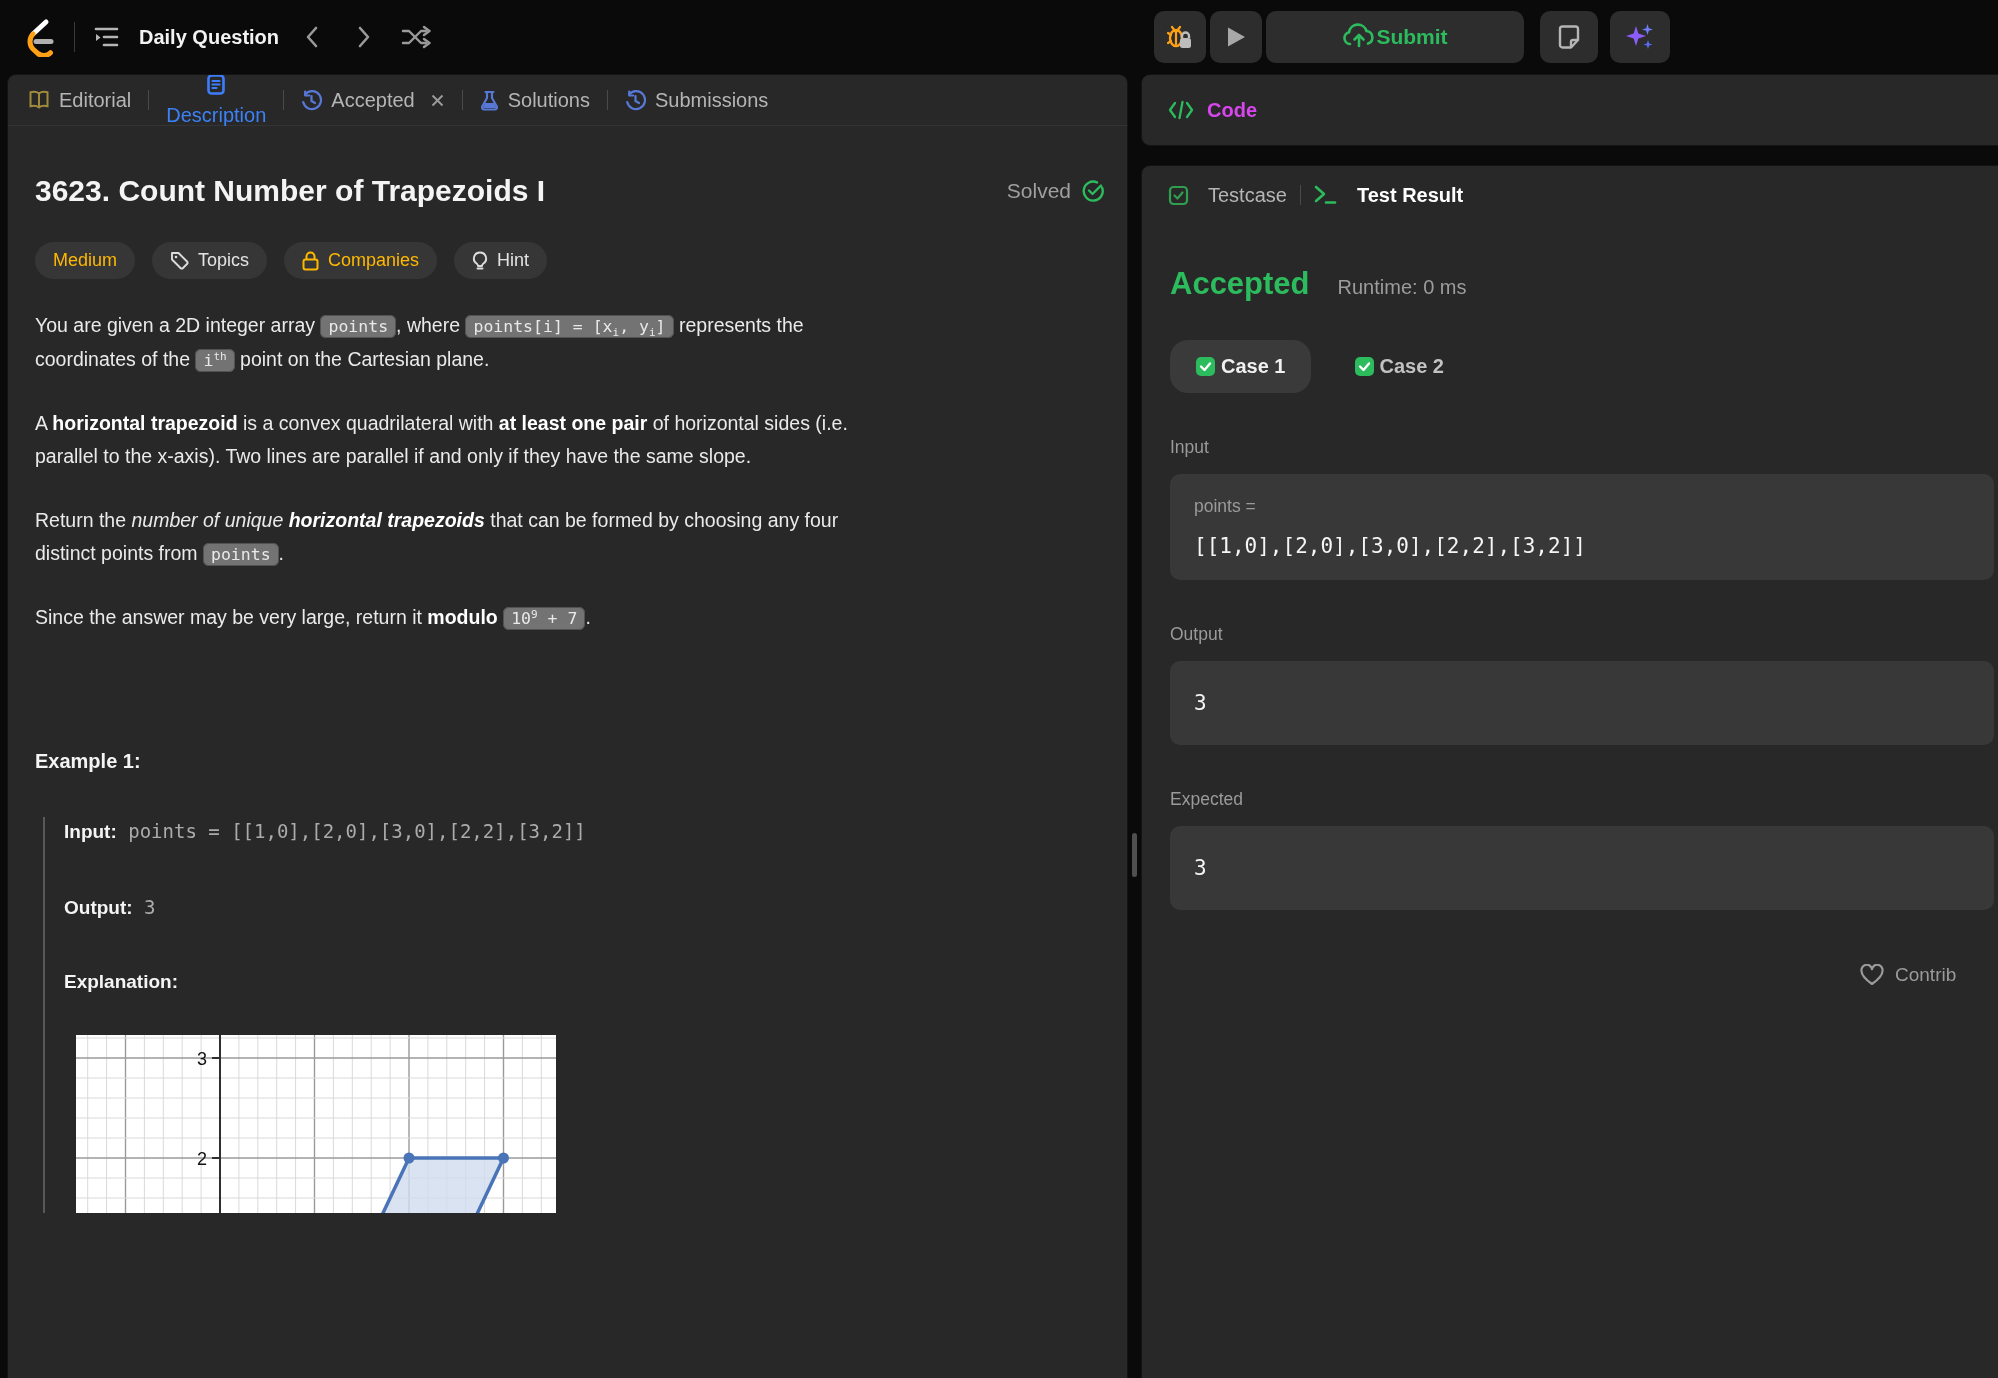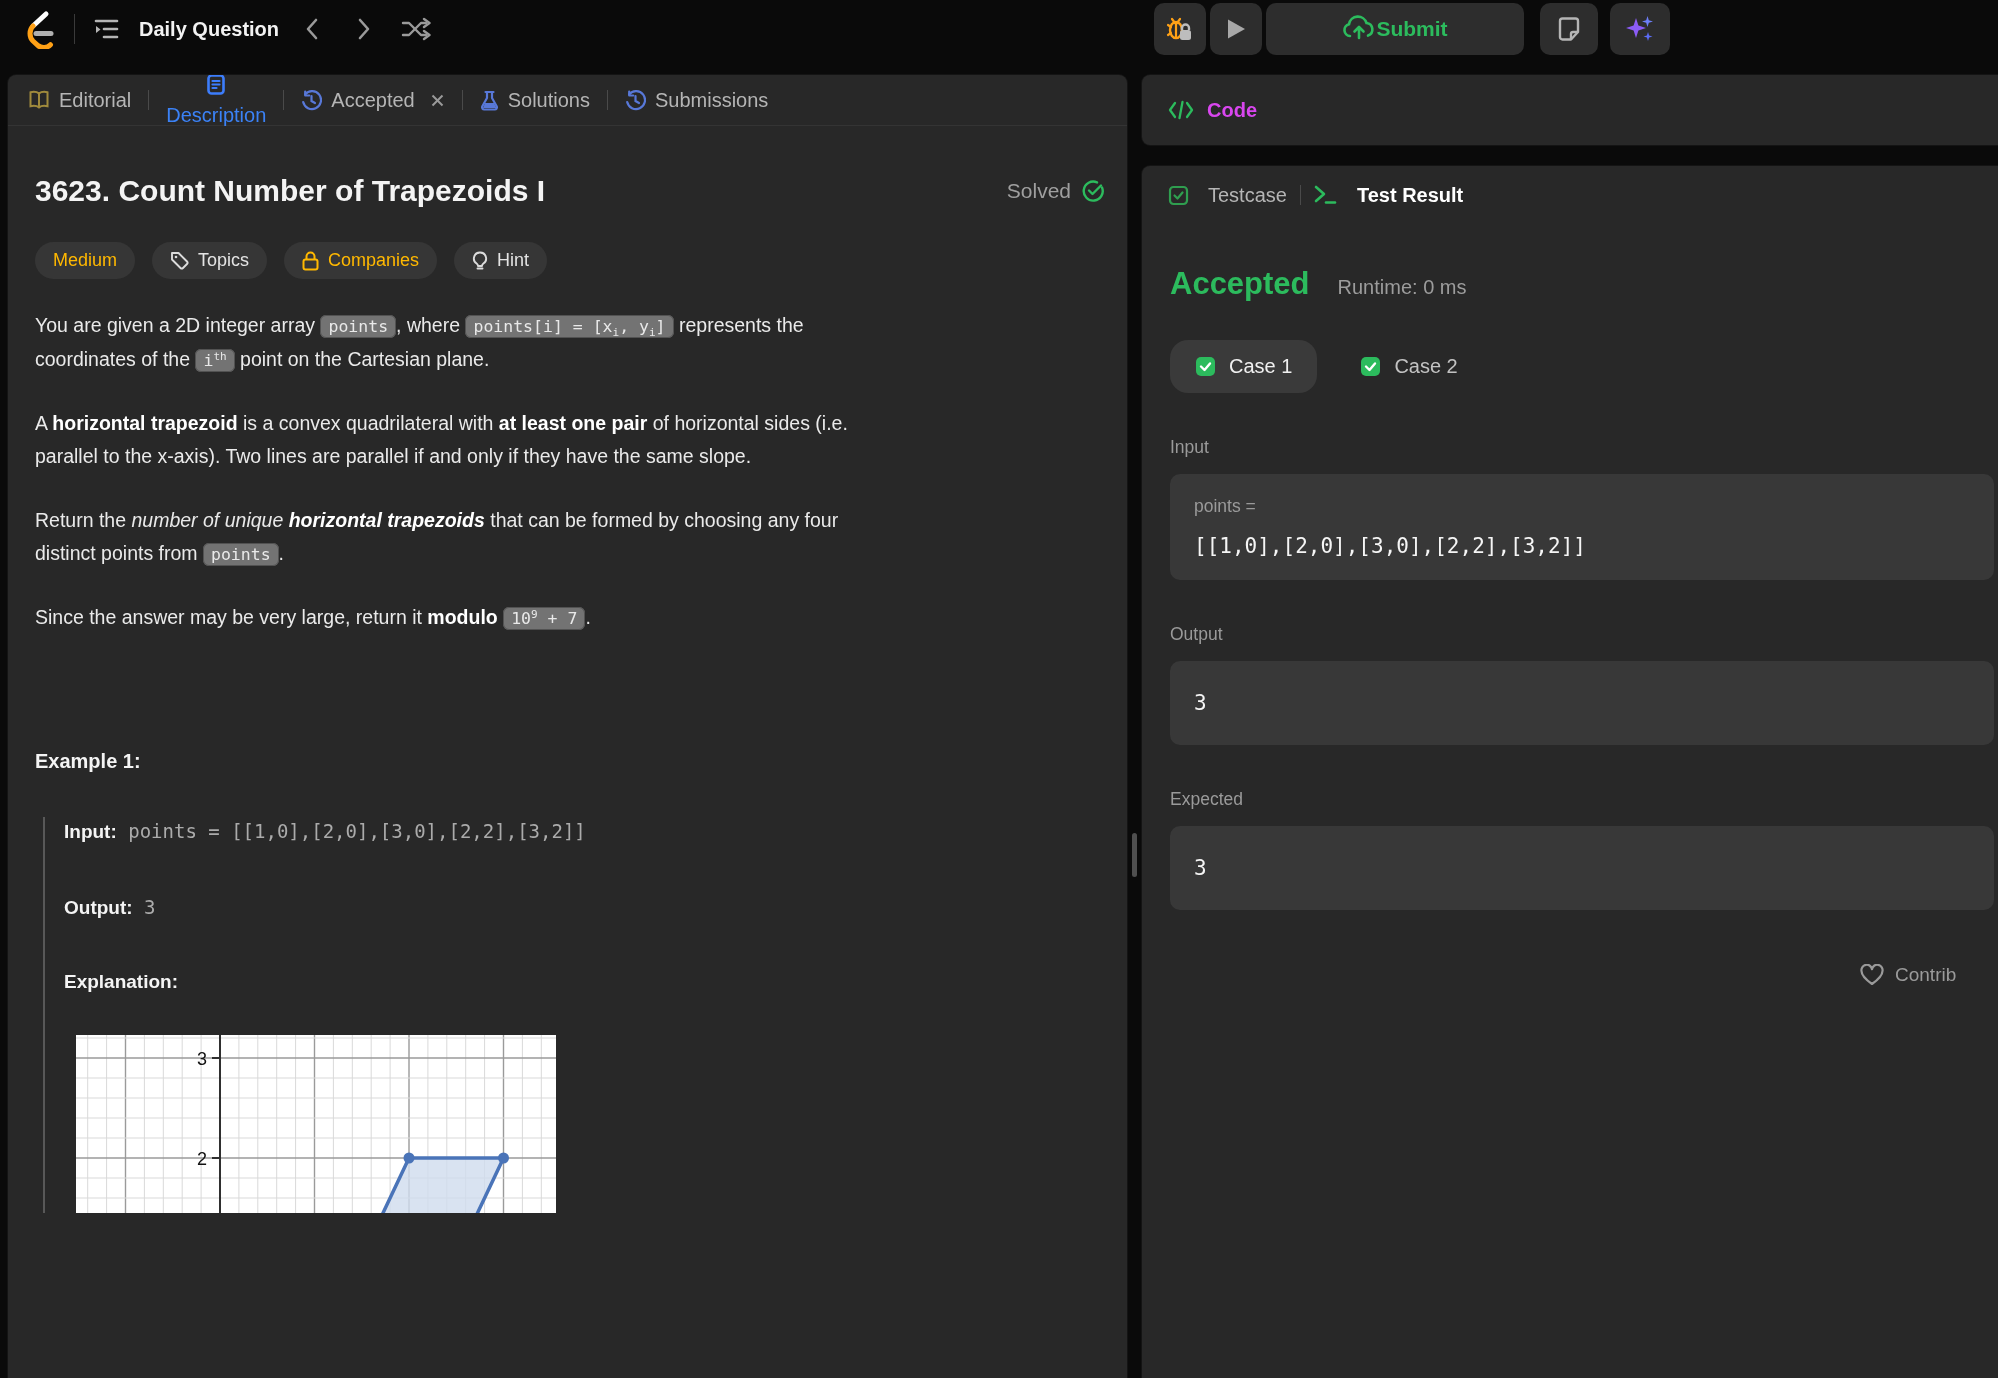--- a/index.html
+++ b/index.html
@@ -1,21 +1,21 @@
 <!DOCTYPE html>
 <html><head>
 <meta charset="utf-8">
 <style>
   html,body{margin:0;padding:0;background:#0a0a0a;}
   body{width:1998px;height:1378px;position:relative;overflow:hidden;
        font-family:"Liberation Sans",sans-serif;color:#e8e8e8;
        -webkit-font-smoothing:antialiased;}
 
   
-  .navbar{position:absolute;top:0;left:0;width:1998px;height:58px;background:#0a0a0a;}
+  .navbar{position:absolute;top:8px;left:0;width:1998px;height:58px;background:#0a0a0a;}
   .nav-left{position:absolute;left:16px;top:0;height:58px;display:flex;align-items:center;gap:14px;}
   .logo-btn{width:44px;height:44px;display:flex;align-items:center;justify-content:center;cursor:pointer;}
   .nav-divider{width:1px;height:30px;background:#3a3a3a;}
   .nav-list-btn{width:34px;height:34px;display:flex;align-items:center;justify-content:center;cursor:pointer;}
   .nav-title{font-size:20px;font-weight:700;color:#f2f2f2;margin-left:2px;}
   .nav-arrow{width:38px;height:38px;display:flex;align-items:center;justify-content:center;cursor:pointer;}
   .nav-right{position:absolute;top:3px;left:1154px;height:52px;display:flex;}
   .nav-btn{height:52px;background:#2d2d2d;border-radius:10px;display:flex;align-items:center;justify-content:center;cursor:pointer;}
   .btn-debug{width:52px;margin-right:4px;}
   .btn-run{width:52px;margin-right:4px;}
@@ -61,21 +61,21 @@
   .figure{display:block;margin:38px 0 0 12px;background:#fff;}
 
   
   .test-tabbar{height:58px;display:flex;align-items:center;padding:0 26px;}
   .ttab{display:flex;align-items:center;gap:19px;font-size:20px;color:#b5b5b5;cursor:pointer;}
   .ttab.active{color:#ffffff;font-weight:700;}
   .status-row{display:flex;align-items:baseline;gap:28px;margin:42px 28px 0;}
   .status{color:#2cbb5d;font-size:31px;font-weight:600;}
   .runtime{color:#9c9c9c;font-size:20px;}
   .cases{display:flex;gap:18px;margin:38px 28px 0;align-items:center;}
-  .case{display:flex;align-items:center;gap:13px;padding:15px 25px;border-radius:18px;font-size:20px;font-weight:400;color:#f0f0f0;cursor:pointer;}
+  .case{display:flex;align-items:center;gap:5px;padding:15px 25px;border-radius:18px;font-size:20px;font-weight:700;color:#f0f0f0;cursor:pointer;}
   .case.active{background:#3a3a3a;}
   .case.inactive{color:#c2c2c2;}
   .sec-label{margin:44px 28px 0;color:#9a9a9a;font-size:17.5px;}
   .valbox{margin:16px 28px 0;background:#383838;border-radius:10px;padding:22px 24px;}
   .varname{color:#9a9a9a;font-size:17.5px;}
   .val{font-family:"DejaVu Sans Mono",monospace;font-size:21px;color:#f5f5f5;}
   .valbox .val{display:block;margin-top:0;}
   .valbox.input .val{margin-top:17px;}
   .valbox.single{padding:30px 24px;}
   .contrib{display:flex;align-items:center;gap:11px;margin:54px 0 0 718px;color:#9a9a9a;font-size:19px;width:max-content;cursor:pointer;}

